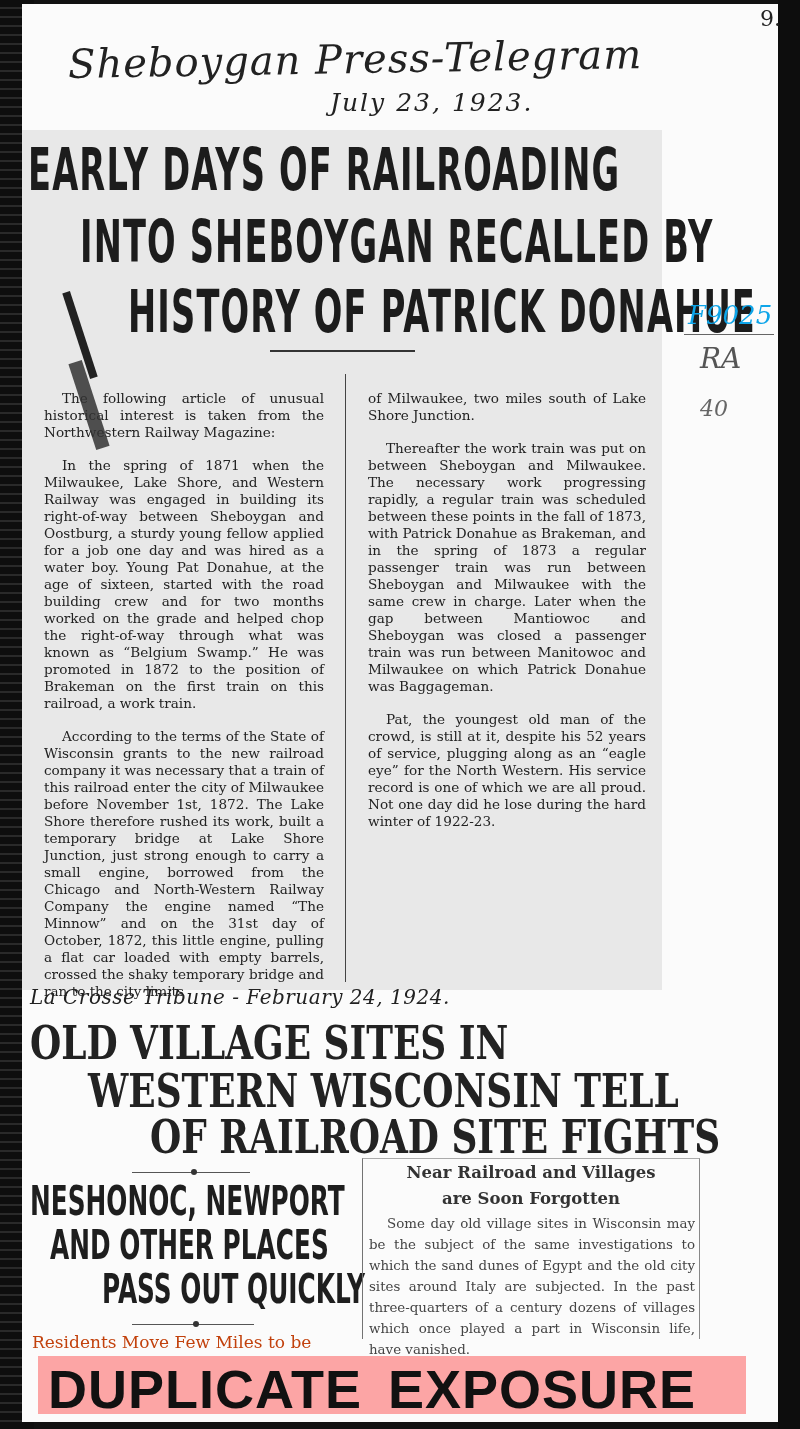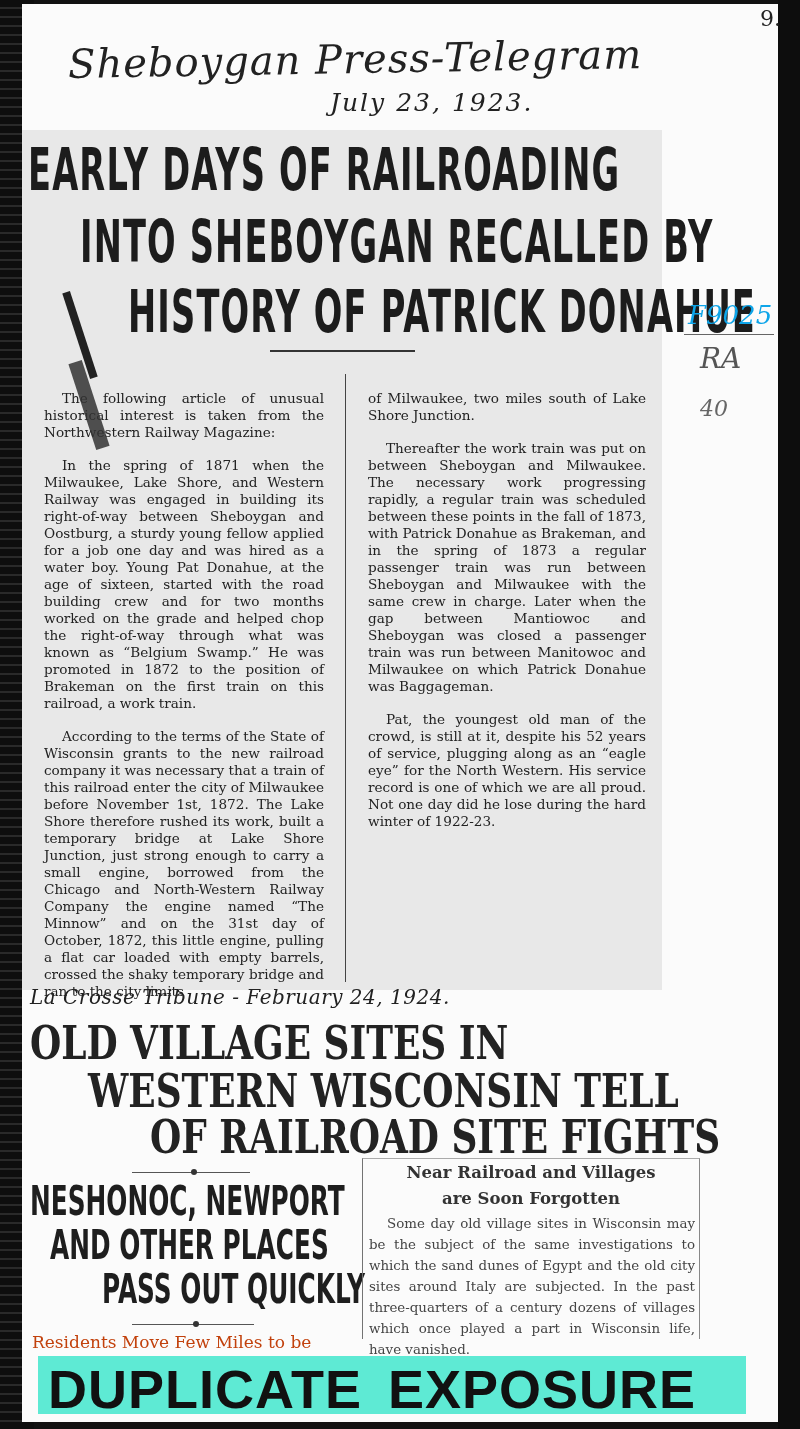--- a/index.html
+++ b/index.html
@@ -111,21 +111,21 @@
     font-size: 16.5px; line-height: 24px; color: #333; margin-top: 2px;
   }
   .sidebox-body {
     font-family: "DejaVu Serif", serif; font-size: 13.4px; line-height: 21px;
     color: #444; text-align: justify; padding: 2px 4px 0 6px;
   }
   .sidebox-body p { margin: 0; text-indent: 18px; }
 
   .stamp {
     position: absolute; left: 38px; top: 1356px; width: 708px; height: 58px;
-    background: #5eead4;
+    background: #fca5a5;
   }
   .stamp-text {
     position: absolute; left: 10px; top: 2px;
     font-family: "Liberation Sans", sans-serif; font-weight: bold;
     font-size: 54px; color: #111; letter-spacing: 1px; white-space: nowrap;
   }
   .stamp-gap { display: inline-block; width: 26px; }
 </style>
 </head>
 <body>

